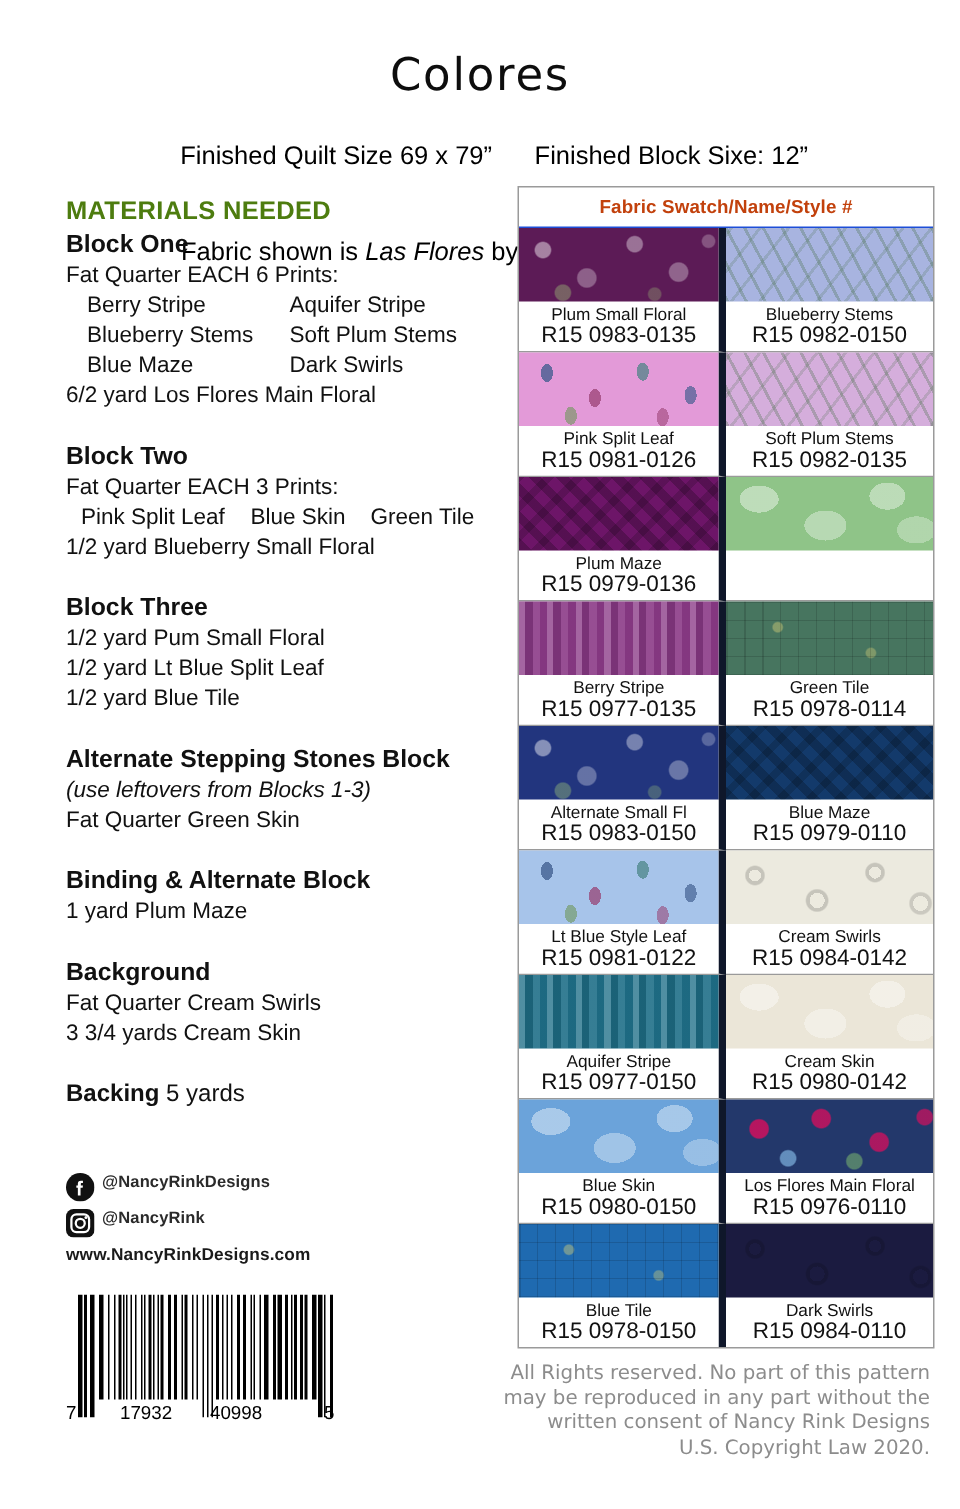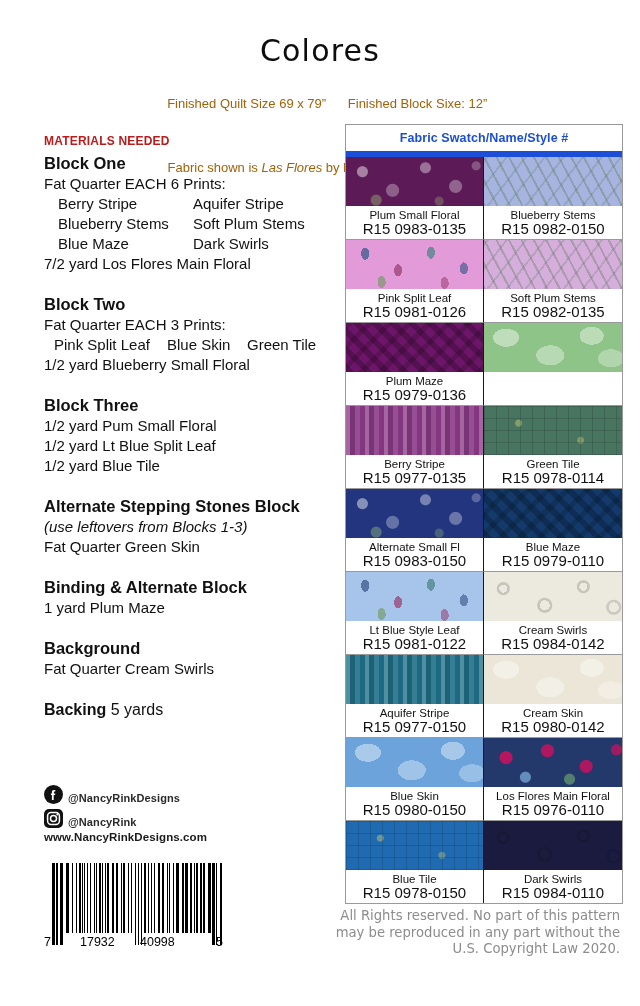--- a/index.html
+++ b/index.html
@@ -26,39 +26,39 @@
   }
   #doc-title {
     font-family: "DejaVu Sans", sans-serif;
     font-size: 30px;
     font-weight: 400;
     letter-spacing: 1.2px;
     line-height: 34px;
     color: #0d0d0d;
   }
   .subline {
-    font-size: 13px;
+    font-size: 17px;
     line-height: 21px;
-    color: #a16207;
+    color: #000000;
     white-space: pre;
   }
   #subtitle-1 { margin-top: 4px; }
   #subtitle-2 { margin-top: 1px; }
   .ital { font-style: italic; }
 
   
   #materials-column {
     position: absolute;
     left: 44px;
     top: 130px;
     width: 300px;
   }
   #materials-heading {
-    color: #b91c1c;
-    font-size: 12px;
+    color: #4d7c0f;
+    font-size: 17px;
     font-weight: 700;
     letter-spacing: 0.2px;
     line-height: 22px;
     margin-bottom: 1px;
   }
   .block-group { margin-bottom: 0; }
   .block-title {
     font-size: 16.5px;
     font-weight: 700;
     line-height: 21px;
@@ -101,21 +101,21 @@
 
   
   #social-block {
     position: absolute;
     left: 44px;
     top: 782px;
     width: 260px;
   }
   .social-row {
     display: flex;
-    align-items: flex-end;
+    align-items: flex-start;
     height: 22px;
     margin-bottom: 2px;
   }
   .social-icon {
     width: 19px;
     height: 19px;
     flex: none;
     margin-right: 5px;
   }
   .social-handle {
@@ -177,32 +177,32 @@
     border: 1px solid #9a9a9a;
     background: #fff;
     box-sizing: border-box;
   }
   #swatch-table-header {
     height: 26px;
     line-height: 26px;
     text-align: center;
     font-size: 12.5px;
     font-weight: 700;
-    color: #1d4ed8;
-    border-bottom: 6px solid #1d4ed8;
+    color: #c2410c;
+    border-bottom: 1px solid #1d4ed8;
     letter-spacing: 0.1px;
   }
   .swatch-row {
     display: flex;
     width: 100%;
   }
   .swatch-cell {
     width: 50%;
     box-sizing: border-box;
-    border-right: 1px solid #0f172a;
+    border-right: 5px solid #0f172a;
     border-bottom: 1px solid #9a9a9a;
   }
   .swatch-cell:last-child { border-right: none; }
   .swatch-row:last-child .swatch-cell { border-bottom: none; }
   .swatch-img {
     height: 49px;
     width: 100%;
     position: relative;
     overflow: hidden;
   }
@@ -334,21 +334,21 @@
       <span>Aquifer Stripe</span>
     </div>
     <div class="two-col-row">
       <span>Blueberry Stems</span>
       <span>Soft Plum Stems</span>
     </div>
     <div class="two-col-row">
       <span>Blue Maze</span>
       <span>Dark Swirls</span>
     </div>
-    <div class="block-line">7/2 yard Los Flores Main Floral</div>
+    <div class="block-line">6/2 yard Los Flores Main Floral</div>
   </div>
 
   <div class="gap-md"></div>
 
   <div class="block-group">
     <div class="block-title">Block Two</div>
     <div class="block-line">Fat Quarter EACH 3 Prints:</div>
     <div class="three-col-row">
       <span>Pink Split Leaf</span>
       <span>Blue Skin</span>
@@ -379,20 +379,21 @@
   <div class="block-group">
     <div class="block-title">Binding &amp; Alternate Block</div>
     <div class="block-line">1 yard Plum Maze</div>
   </div>
 
   <div class="gap-md"></div>
 
   <div class="block-group">
     <div class="block-title">Background</div>
     <div class="block-line">Fat Quarter Cream Swirls</div>
+    <div class="block-line">3 3/4 yards Cream Skin</div>
   </div>
 
   <div class="gap-md"></div>
 
   <div id="backing-line">
     <span class="bk-label">Backing</span><span> 5 yards</span>
   </div>
 </div>
 
 <div id="social-block">
@@ -655,14 +656,15 @@
             <span class="sw-code">R15 0984-0110</span>
           </div>
         </div>
       </div>
     </div>
 </div>
 
 <div id="copyright-block">
   <div>All Rights reserved. No part of this pattern</div>
   <div>may be reproduced in any part without the</div>
+  <div>written consent of Nancy Rink Designs</div>
   <div>U.S. Copyright Law 2020.</div>
 </div>
 
 </body></html>

